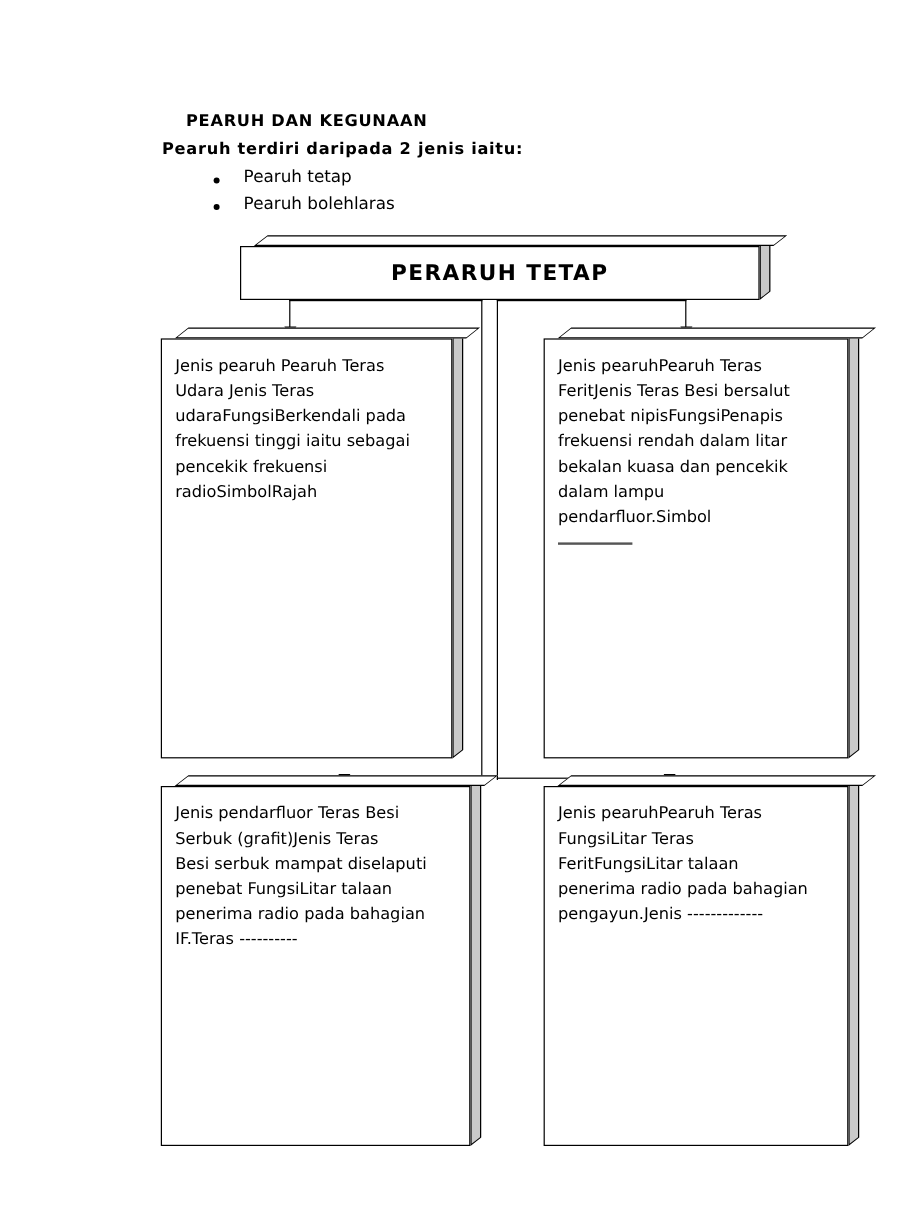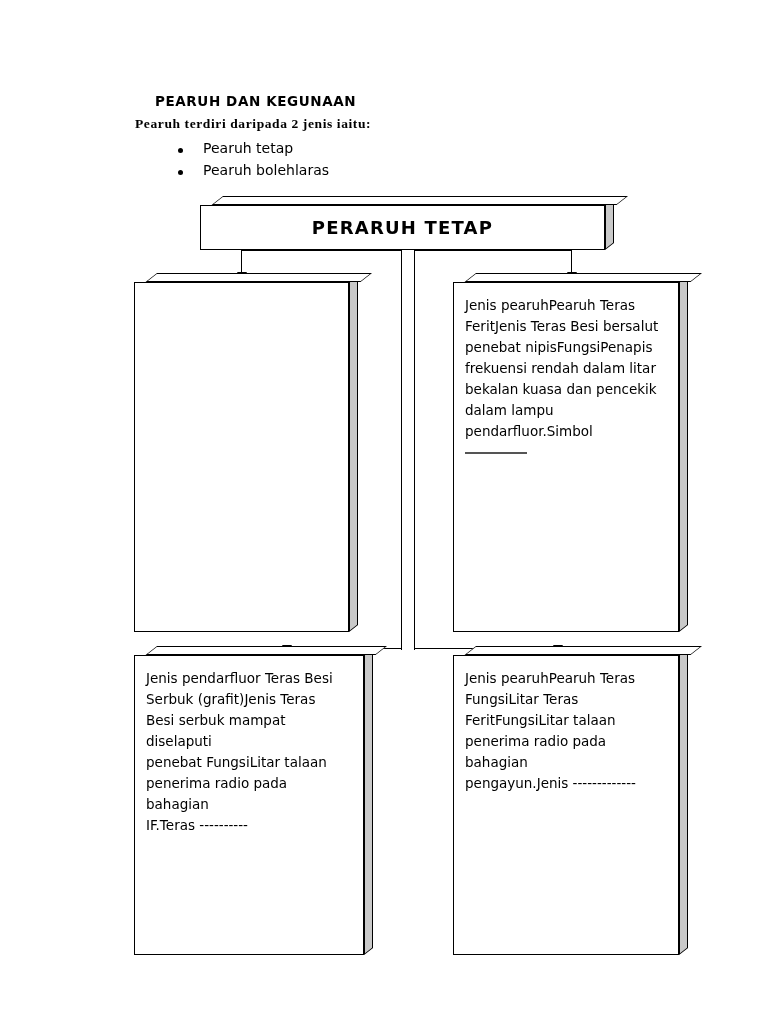--- a/index.html
+++ b/index.html
@@ -15,40 +15,40 @@
 
   
   .hdr{
     position:absolute;
     font-weight:bold;
     font-size:13.5px;
     letter-spacing:0.6px;
     white-space:nowrap;
   }
   #hdr-title{left:135px;top:93px;margin-left:20px;}
-  #hdr-sub{left:135px;top:116px;font-family:Liberation Serif, serif;}
+  #hdr-sub{left:135px;top:116px;}
 
   .bullet-row{
     position:absolute;
     left:178px;
     font-size:14px;
     white-space:nowrap;
   }
   .bullet-row .dot{
     position:absolute;left:0;top:0;
     width:5px;height:5px;border-radius:50%;
     background:#000;
     top:8px;
   }
   .bullet-row .btext{position:absolute;left:25px;top:0;}
   #bul-0{top:140px;}
   #bul-1{top:162px;}
 
   
-  .box3d{position:absolute;}
+  .box3d{position:absolute;padding-left:28px;}
   .box3d .face{
     position:absolute;left:0;top:0;
     width:100%;height:100%;
     border:1px solid #000;
     background:#fff;
     box-sizing:border-box;
     z-index:3;
   }
   
   .box3d .side{
@@ -159,20 +159,28 @@
     <div class="side"></div>
     <div class="top"></div>
     <div class="face"></div>
     <div class="title-label">PERARUH TETAP</div>
   </div>
 
   <div class="box3d cbox" id="box-tl">
     <div class="side"></div>
     <div class="top"></div>
     <div class="face"></div>
+    <div class="body">
+        <p>Jenis pearuh Pearuh Teras</p>
+        <p>Udara           Jenis Teras</p>
+        <p>udaraFungsiBerkendali pada</p>
+        <p>frekuensi tinggi iaitu sebagai</p>
+        <p>pencekik frekuensi</p>
+        <p>radioSimbolRajah</p>
+      </div>
   </div>
 
   <div class="box3d cbox" id="box-tr">
     <div class="side"></div>
     <div class="top"></div>
     <div class="face"></div>
     <div class="body">
         <p>Jenis pearuhPearuh Teras</p>
         <p>FeritJenis Teras Besi bersalut</p>
         <p>penebat nipisFungsiPenapis</p>

